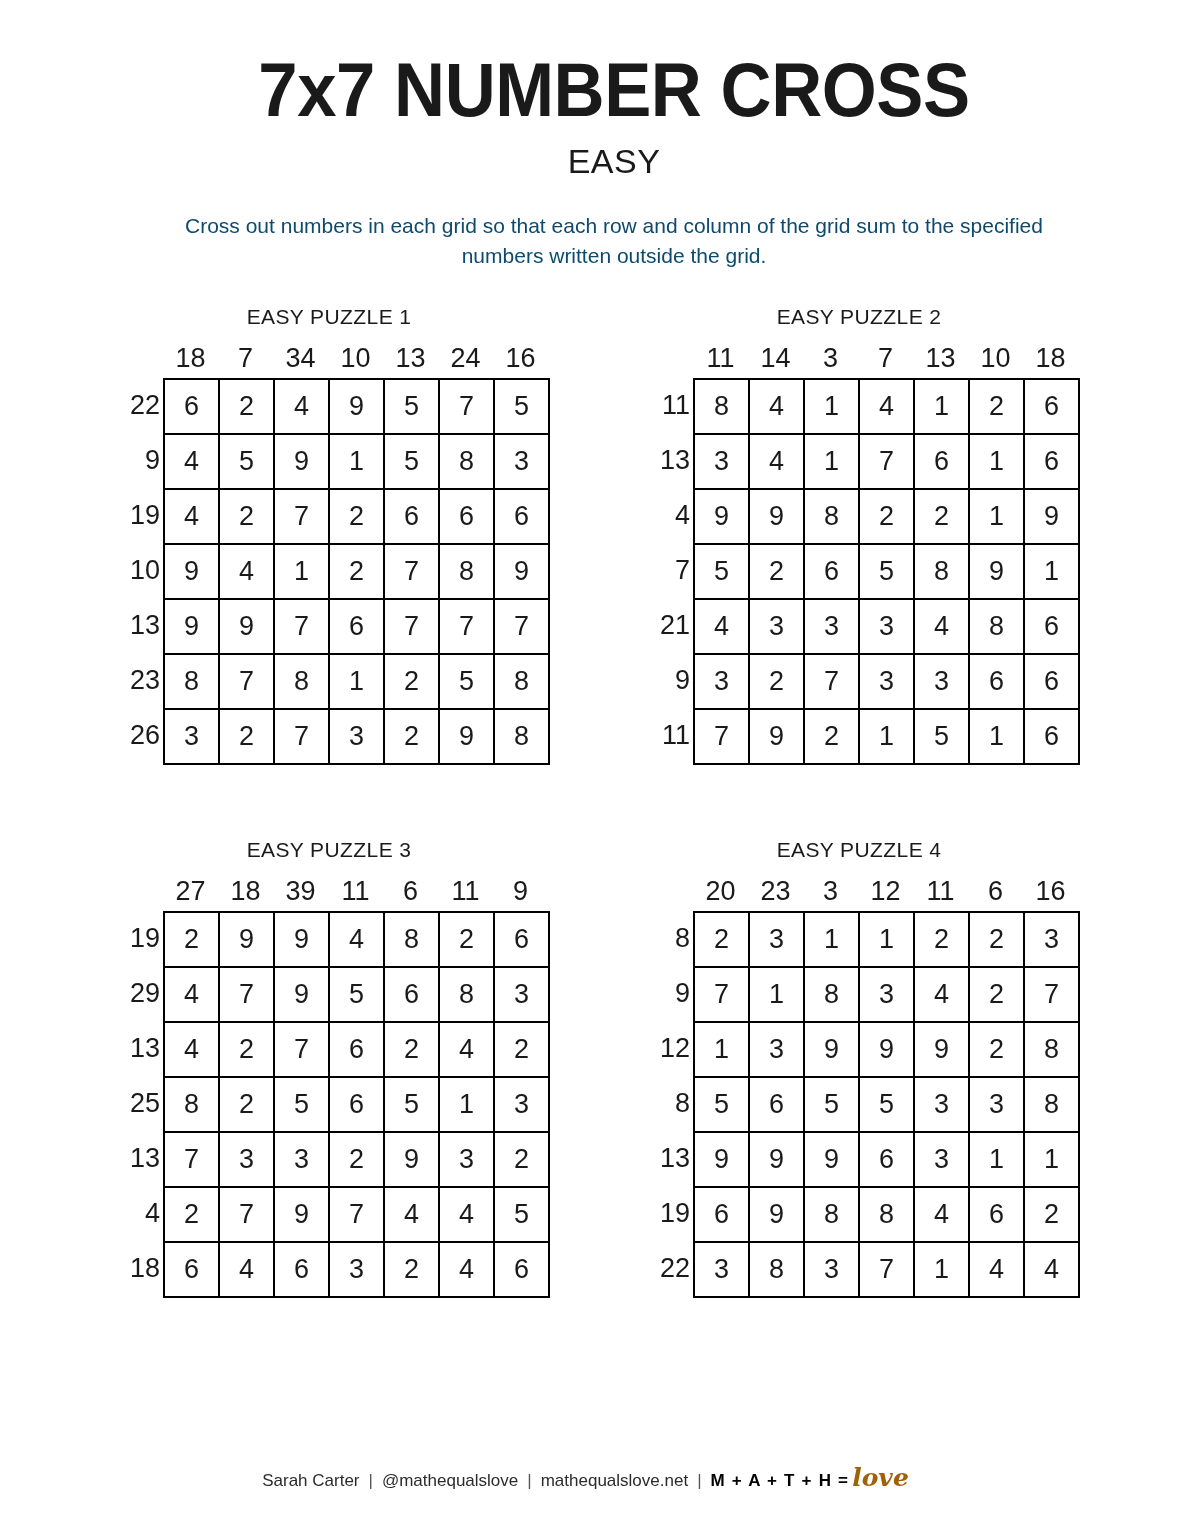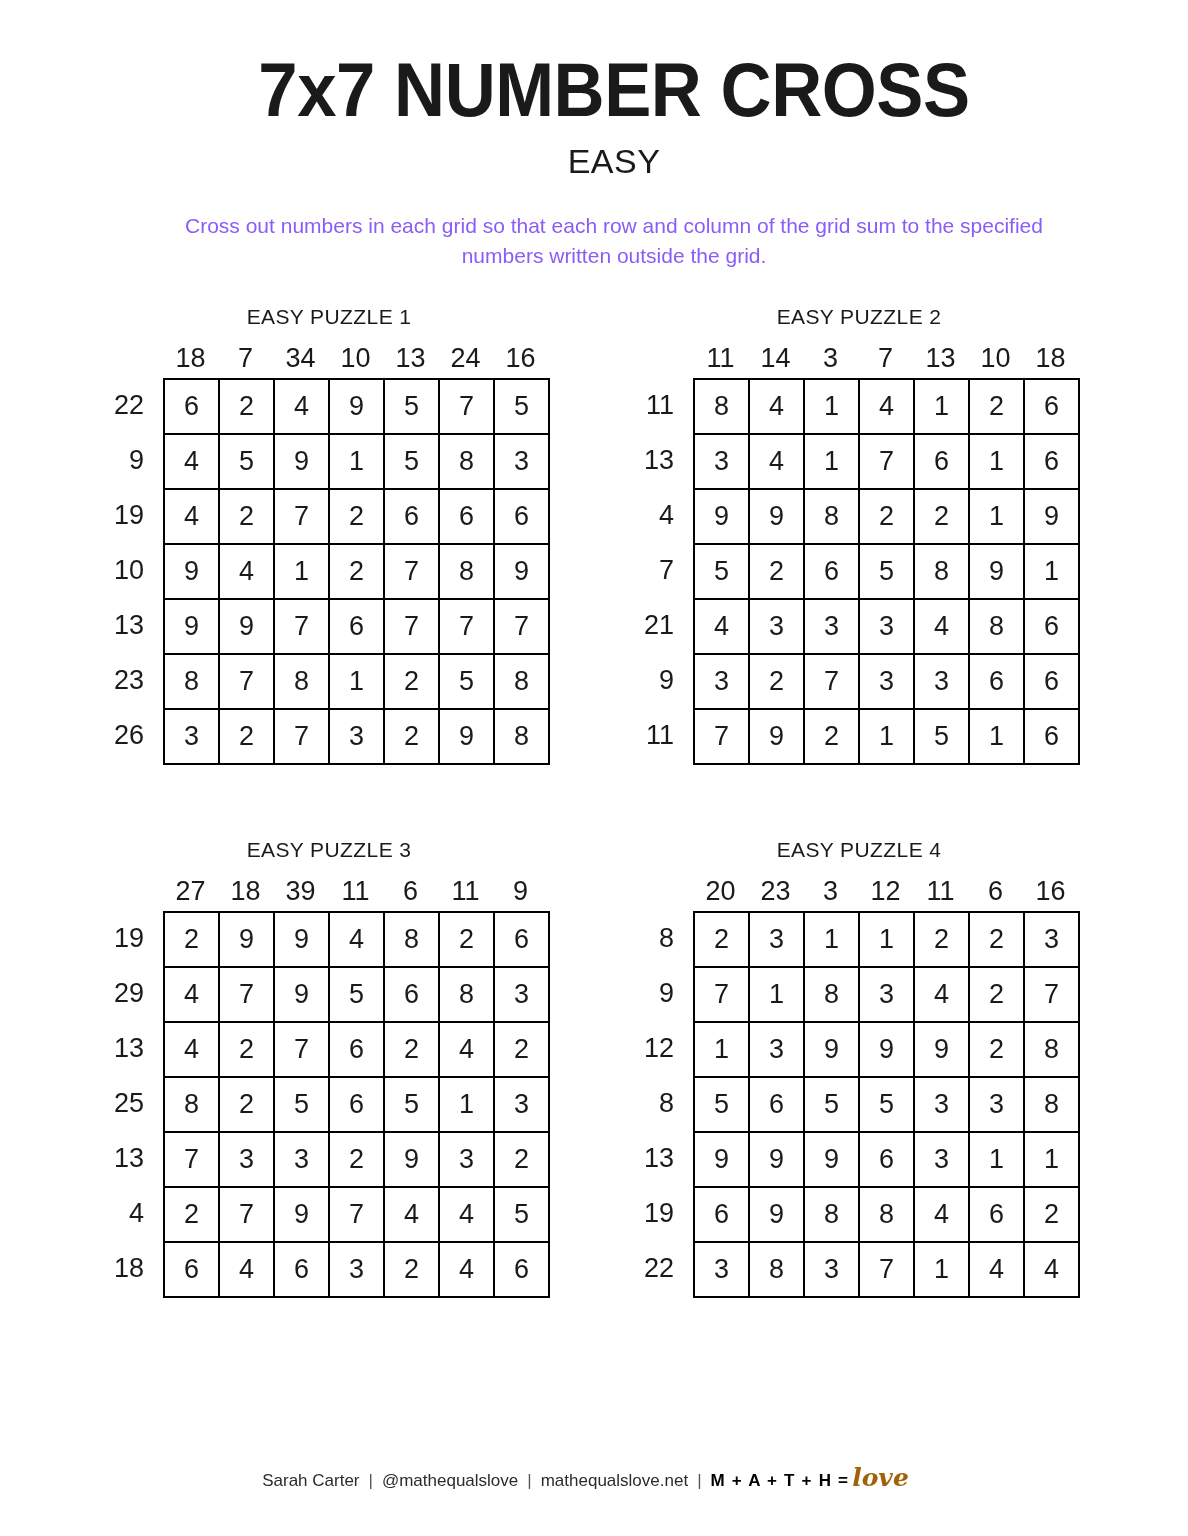--- a/index.html
+++ b/index.html
@@ -46,21 +46,21 @@
     font-weight: 400;
     margin: 14px 0 0 0;
     letter-spacing: 0.5px;
   }
   .instructions {
     font-size: 21px;
     font-weight: 400;
     line-height: 1.42;
     margin: 30px auto 0 auto;
     width: 900px;
-    color: #8b5cf6;
+    color: #0c4a6e;
   }
 
   
   .puzzle-grid-area {
     margin-top: 34px;
     display: flex;
     flex-direction: column;
     gap: 73px;
   }
   .puzzle-row {
@@ -107,21 +107,21 @@
   .row-sums {
     display: flex;
     flex-direction: column;
     width: 55px;
   }
   .row-sum {
     height: 55px;
     display: flex;
     align-items: center;
     justify-content: flex-end;
-    padding-right: 19px;
+    padding-right: 3px;
     font-size: 27px;
     font-weight: 400;
     line-height: 1;
   }
 
   table.grid {
     border-collapse: collapse;
     border: 2.5px solid #000;
   }
   table.grid td {

